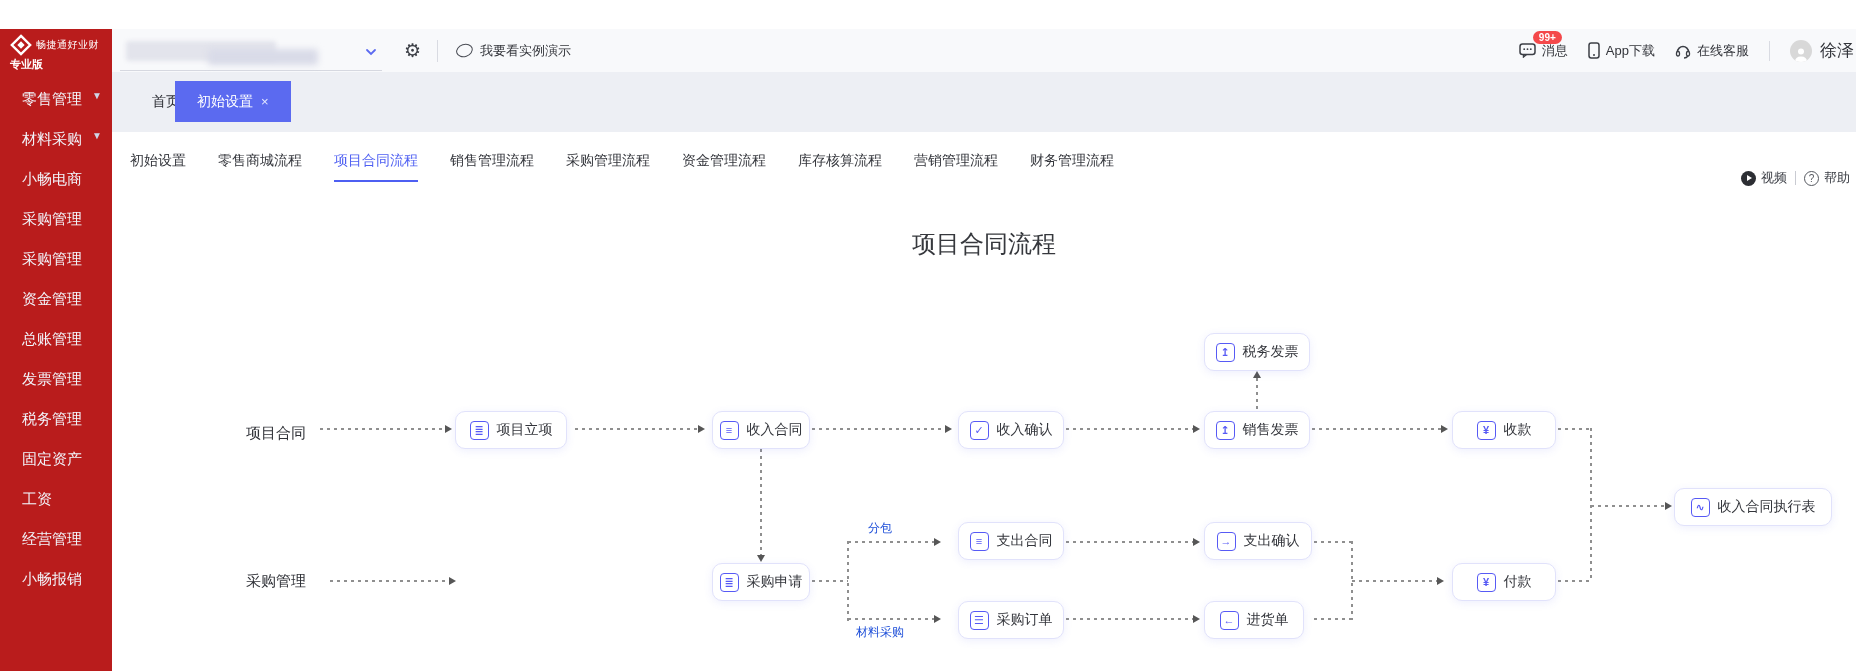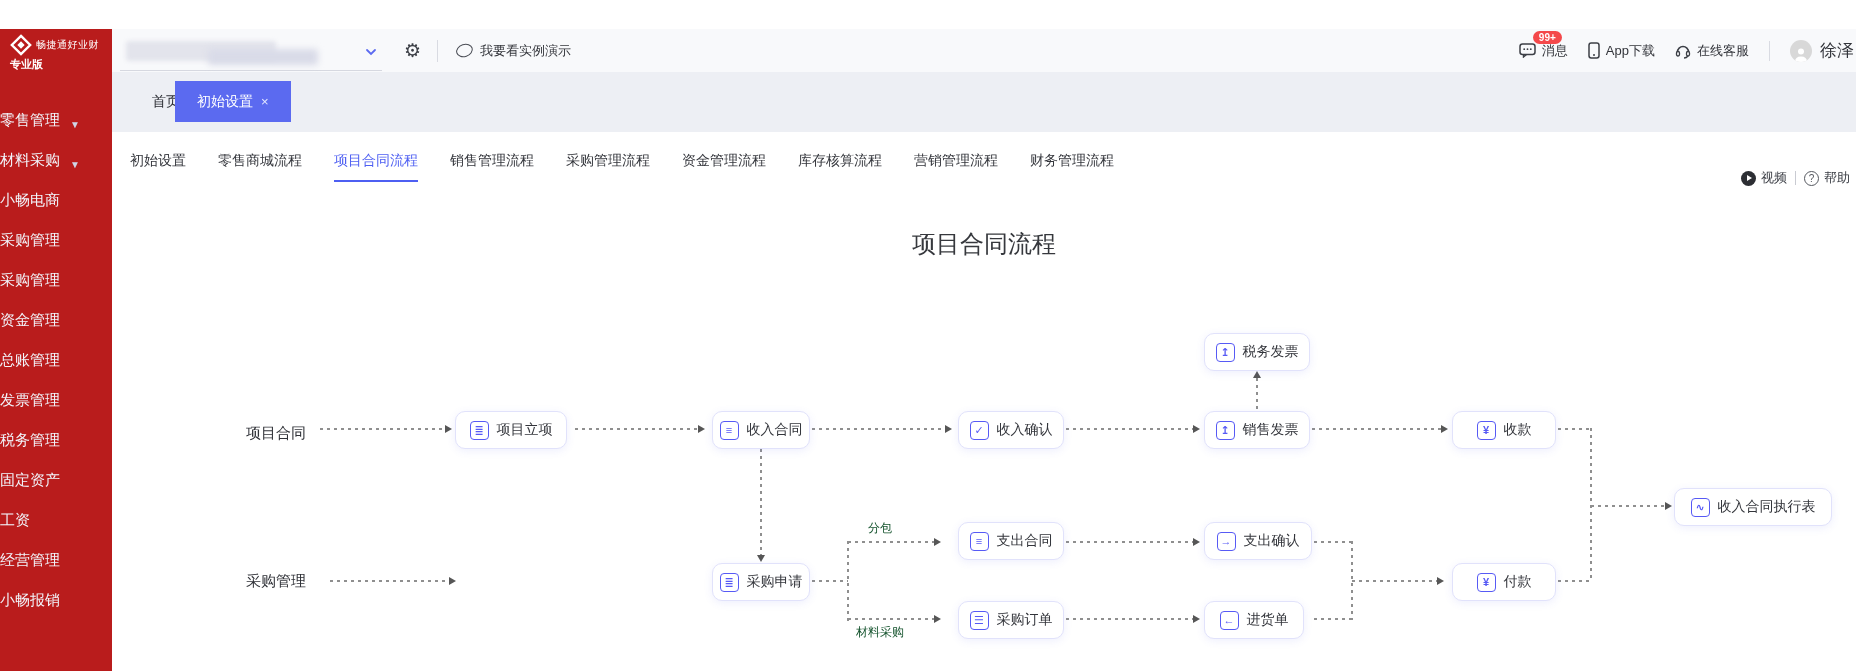--- a/index.html
+++ b/index.html
@@ -7,21 +7,21 @@
   .stage { position:relative; width:1856px; height:671px; background:#fff; }
 
   
   .sidebar { position:absolute; left:0; top:29px; width:112px; height:642px; background:#b91c1c; color:#fff; }
   .logo-block { height:43px; padding:5px 8px 0 10px; position:relative; }
   .logo-row { display:flex; align-items:center; gap:4px; }
   .logo-mark { width:22px; height:22px; flex:0 0 auto; }
   .logo-text { font-size:10px; color:#fff; white-space:nowrap; letter-spacing:.5px; }
   .edition { font-size:11px; font-weight:bold; color:#fff; margin-top:1px; }
   .nav { padding-top:18px; }
-  .nav-item { height:40px; display:flex; align-items:flex-end; font-size:15px; color:#f2f5fb; cursor:pointer; white-space:nowrap; }
+  .nav-item { height:40px; display:flex; align-items:flex-start; padding-left:22px; font-size:15px; color:#f2f5fb; cursor:pointer; white-space:nowrap; }
   .nav-item .caret { margin-left:10px; font-size:10px; color:#cfd6e8; }
 
   
   .top-strip { position:absolute; left:0; top:0; width:1856px; height:29px; background:#ffffff; }
 
   
   .header { position:absolute; left:112px; top:29px; width:1744px; height:43px; background:#f8f9fb; display:flex; align-items:center; }
   .company-select { position:relative; display:flex; align-items:flex-end; margin-left:8px; width:262px; height:40px; border-bottom:1px solid #d6d8e0; cursor:pointer; }
   .blur-blob { position:absolute; left:6px; top:10px; width:150px; height:20px; background:#e3e4ec; border-radius:3px; filter:blur(2px); }
   .blur-blob2 { position:absolute; left:88px; top:18px; width:110px; height:16px; background:#d9dbe8; border-radius:3px; filter:blur(3px); }
@@ -55,21 +55,21 @@
   .play-tri { width:0; height:0; border-left:5px solid #fff; border-top:3.5px solid transparent; border-bottom:3.5px solid transparent; margin-left:1px; }
   .q-circle { width:15px; height:15px; border-radius:50%; border:1.4px solid #55585f; display:flex; align-items:center; justify-content:center; font-size:10px; color:#55585f; }
   .tool-div { width:1px; height:14px; background:#c9cbd2; }
 
   .flow-title { position:absolute; left:0; top:96px; width:1744px; text-align:center; font-size:24px; color:#36383d; }
 
   
   .fnode { position:absolute; height:38px; background:#fff; border:1px solid #e1e2fb; border-radius:10px; box-shadow:0 2px 8px rgba(91,94,240,.10); display:flex; align-items:center; justify-content:center; gap:8px; font-size:14px; color:#33353b; cursor:pointer; white-space:nowrap; }
   .nicon { width:19px; height:19px; border:1.7px solid #575af5; border-radius:4px; color:#575af5; font-size:11px; font-weight:bold; display:flex; align-items:center; justify-content:center; line-height:1; }
   .flabel { position:absolute; font-size:15px; color:#2f3137; white-space:nowrap; }
-  .blabel { position:absolute; font-size:12px; color:#14532d; white-space:nowrap; }
+  .blabel { position:absolute; font-size:12px; color:#1d4ed8; white-space:nowrap; }
   .hline { position:absolute; height:2px; background:repeating-linear-gradient(90deg,#8f8f8f 0 3px,transparent 3px 7px); }
   .vline { position:absolute; width:2px; background:repeating-linear-gradient(180deg,#8f8f8f 0 3px,transparent 3px 7px); }
   .arr-r { position:absolute; width:0; height:0; border-left:7px solid #565656; border-top:4px solid transparent; border-bottom:4px solid transparent; }
   .arr-u { position:absolute; width:0; height:0; border-bottom:7px solid #565656; border-left:4px solid transparent; border-right:4px solid transparent; }
   .arr-d { position:absolute; width:0; height:0; border-top:7px solid #565656; border-left:4px solid transparent; border-right:4px solid transparent; }
 </style>
 </head>
 <body>
 
 <div class="stage">

